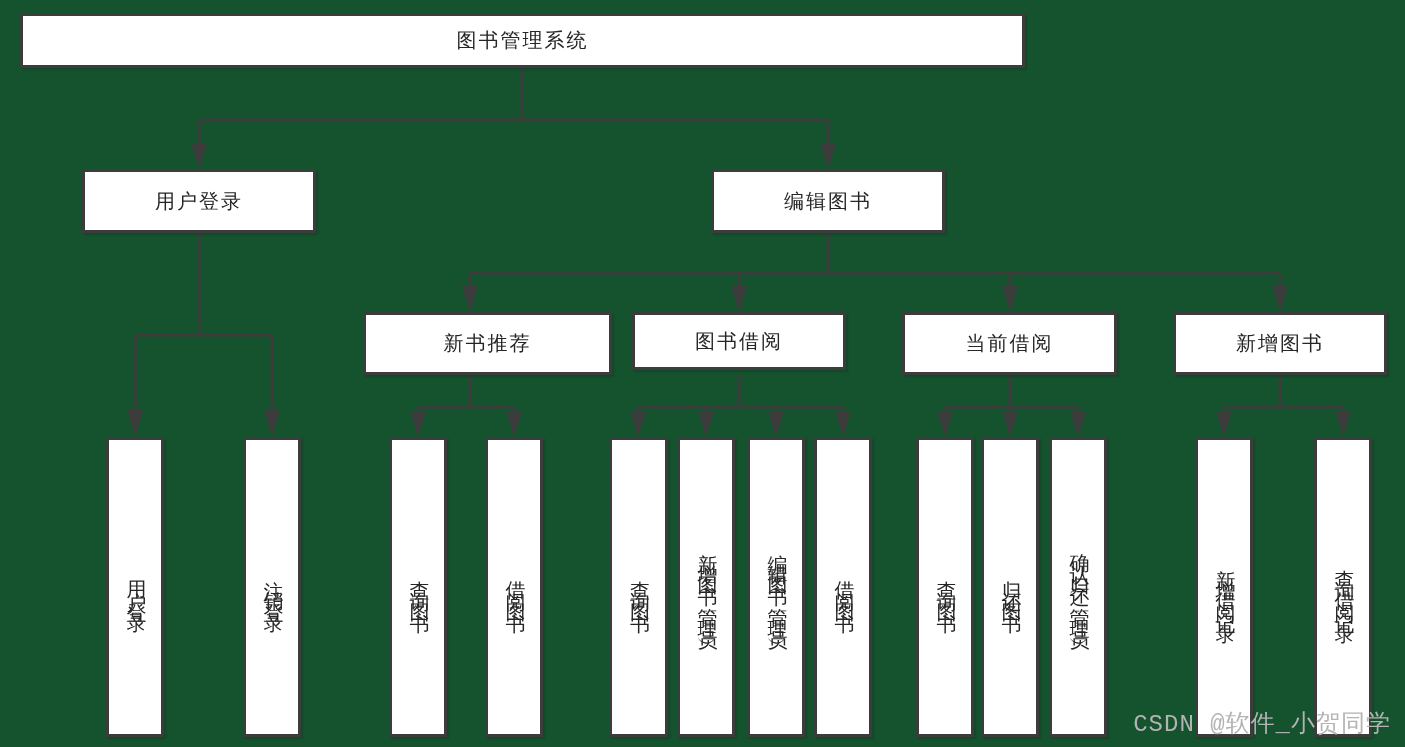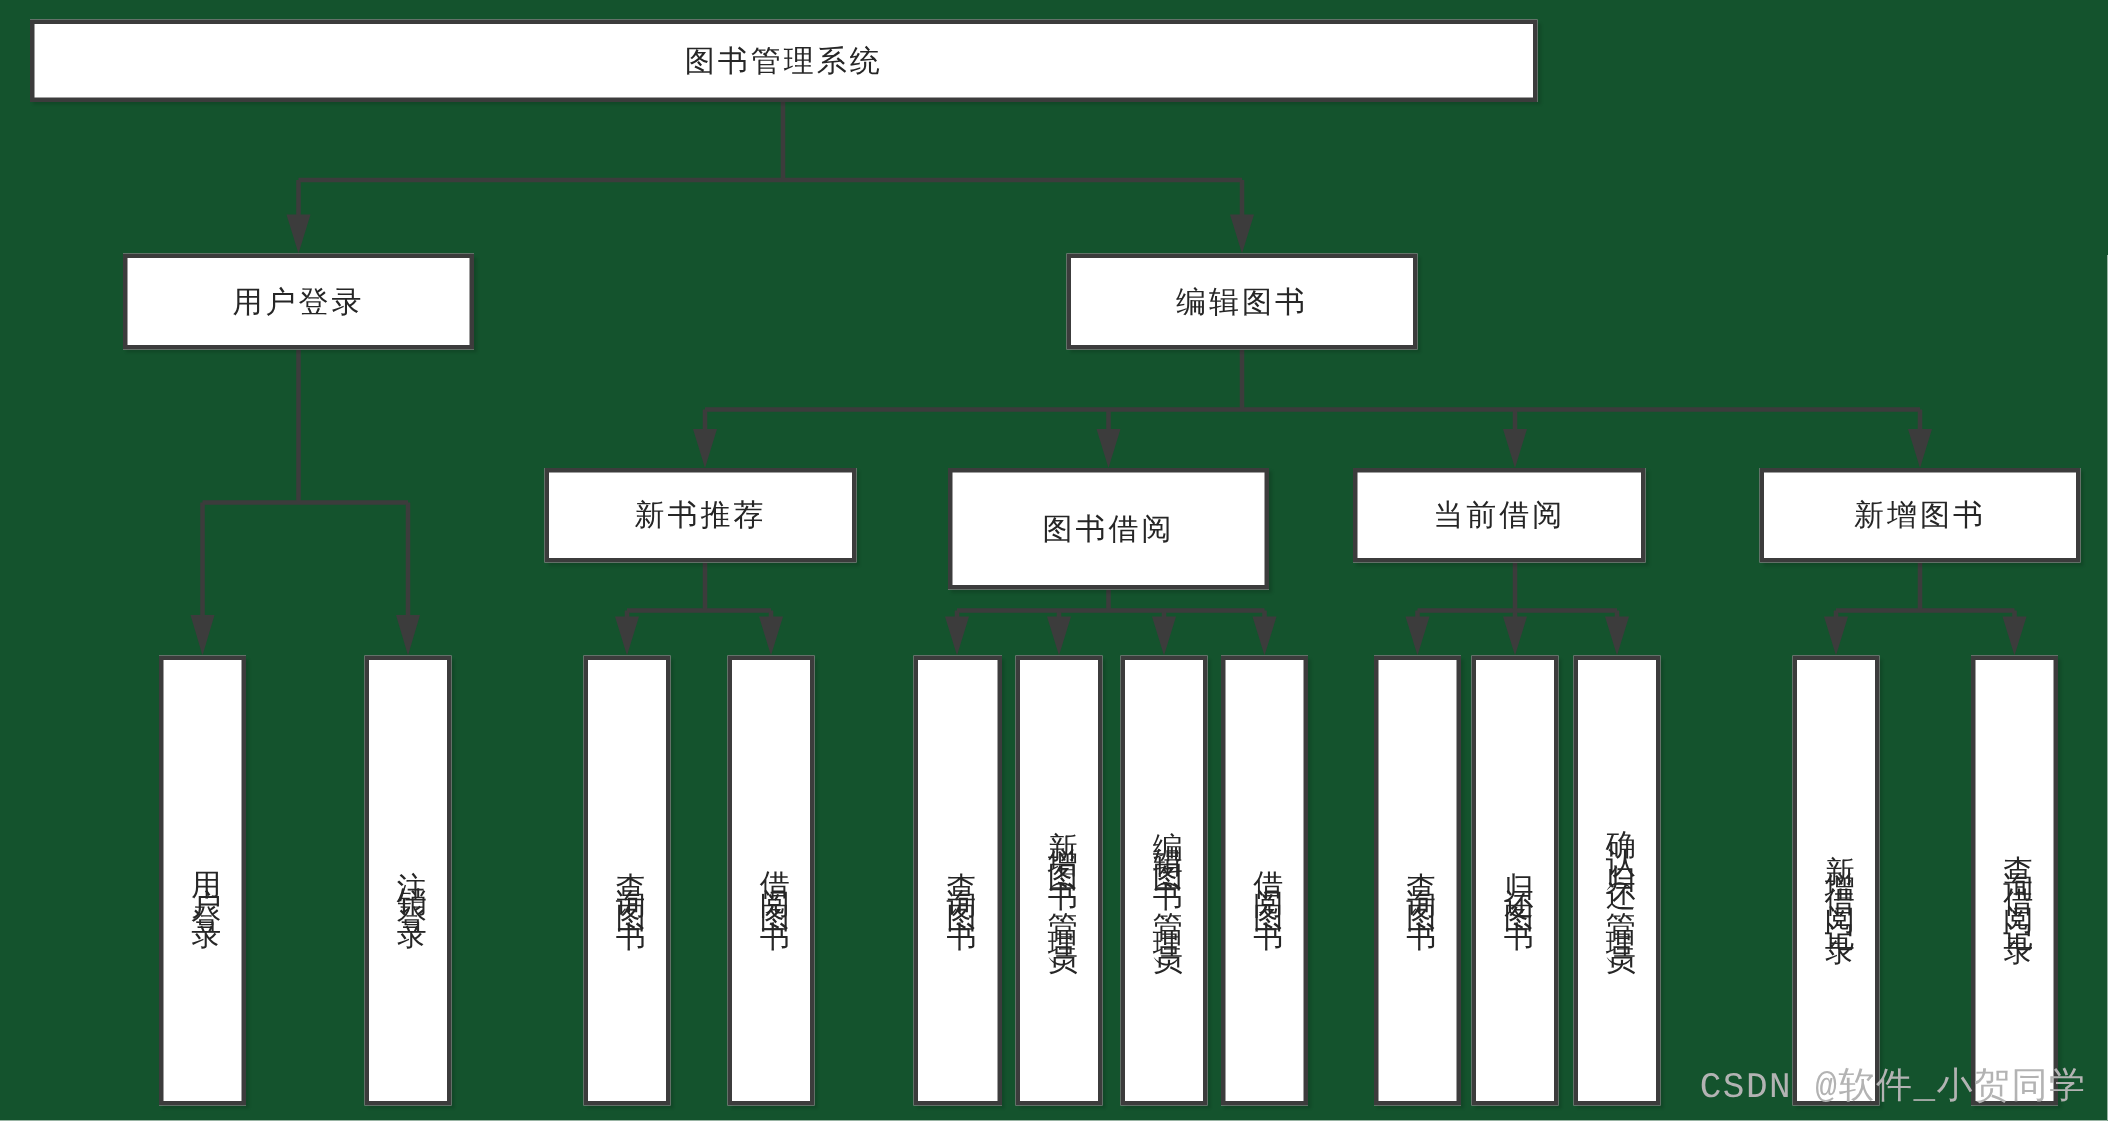--- a/index.html
+++ b/index.html
@@ -100,27 +100,27 @@
     <span class="h-label">图书管理系统</span>
   </div>
 
   <div class="box" style="left:82px;top:169px;width:234px;height:64px;">
     <span class="h-label">用户登录</span>
   </div>
   <div class="box" style="left:711px;top:169px;width:234px;height:64px;">
     <span class="h-label">编辑图书</span>
   </div>
 
-  <div class="box" style="left:363px;top:312px;width:208px;height:63px;text-align:center;">
+  <div class="box" style="left:363px;top:312px;width:249px;height:63px;text-align:center;">
     <span class="h-label">新书推荐</span>
   </div>
-  <div class="box" style="left:632px;top:312px;width:214px;height:81px;">
+  <div class="box" style="left:632px;top:312px;width:214px;height:58px;">
     <span class="h-label">图书借阅</span>
   </div>
-  <div class="box" style="left:902px;top:312px;width:195px;height:63px;">
+  <div class="box" style="left:902px;top:312px;width:215px;height:63px;">
     <span class="h-label">当前借阅</span>
   </div>
   <div class="box" style="left:1173px;top:312px;width:214px;height:63px;">
     <span class="h-label">新增图书</span>
   </div>
 
   <div class="box v-leaf" style="left:106px;">
     <span class="v-label">用户登录</span>
   </div>
   <div class="box v-leaf" style="left:243px;">

